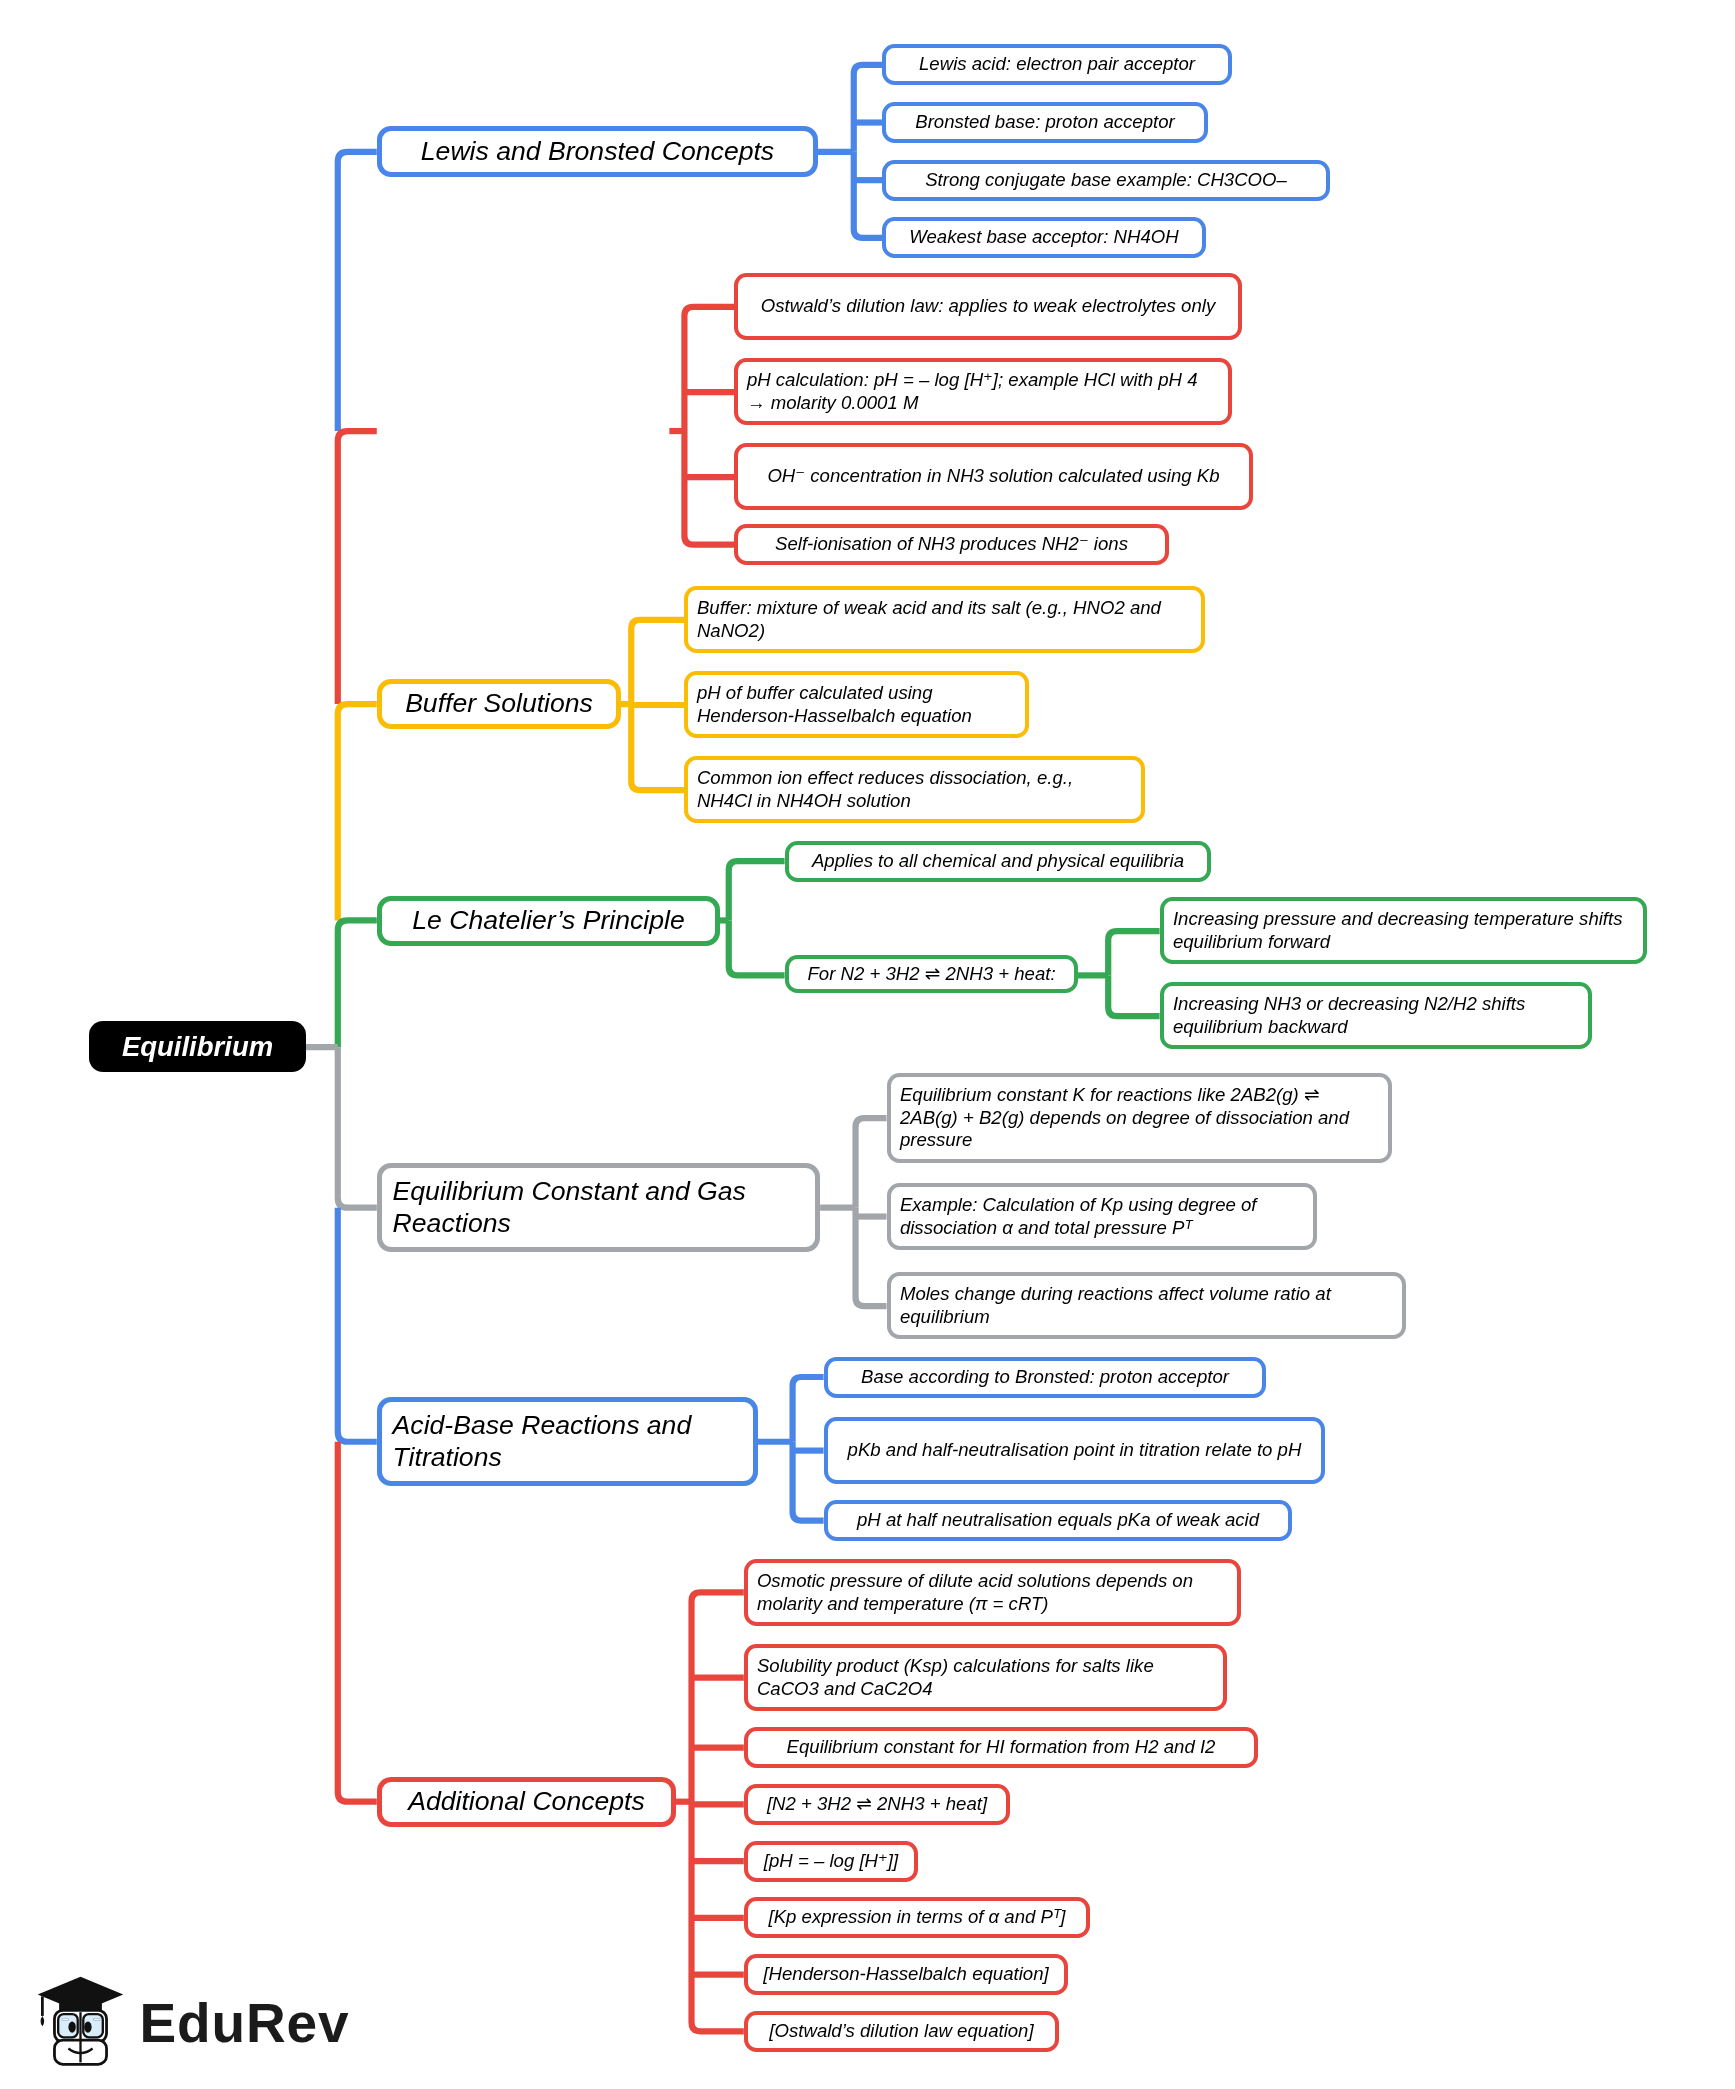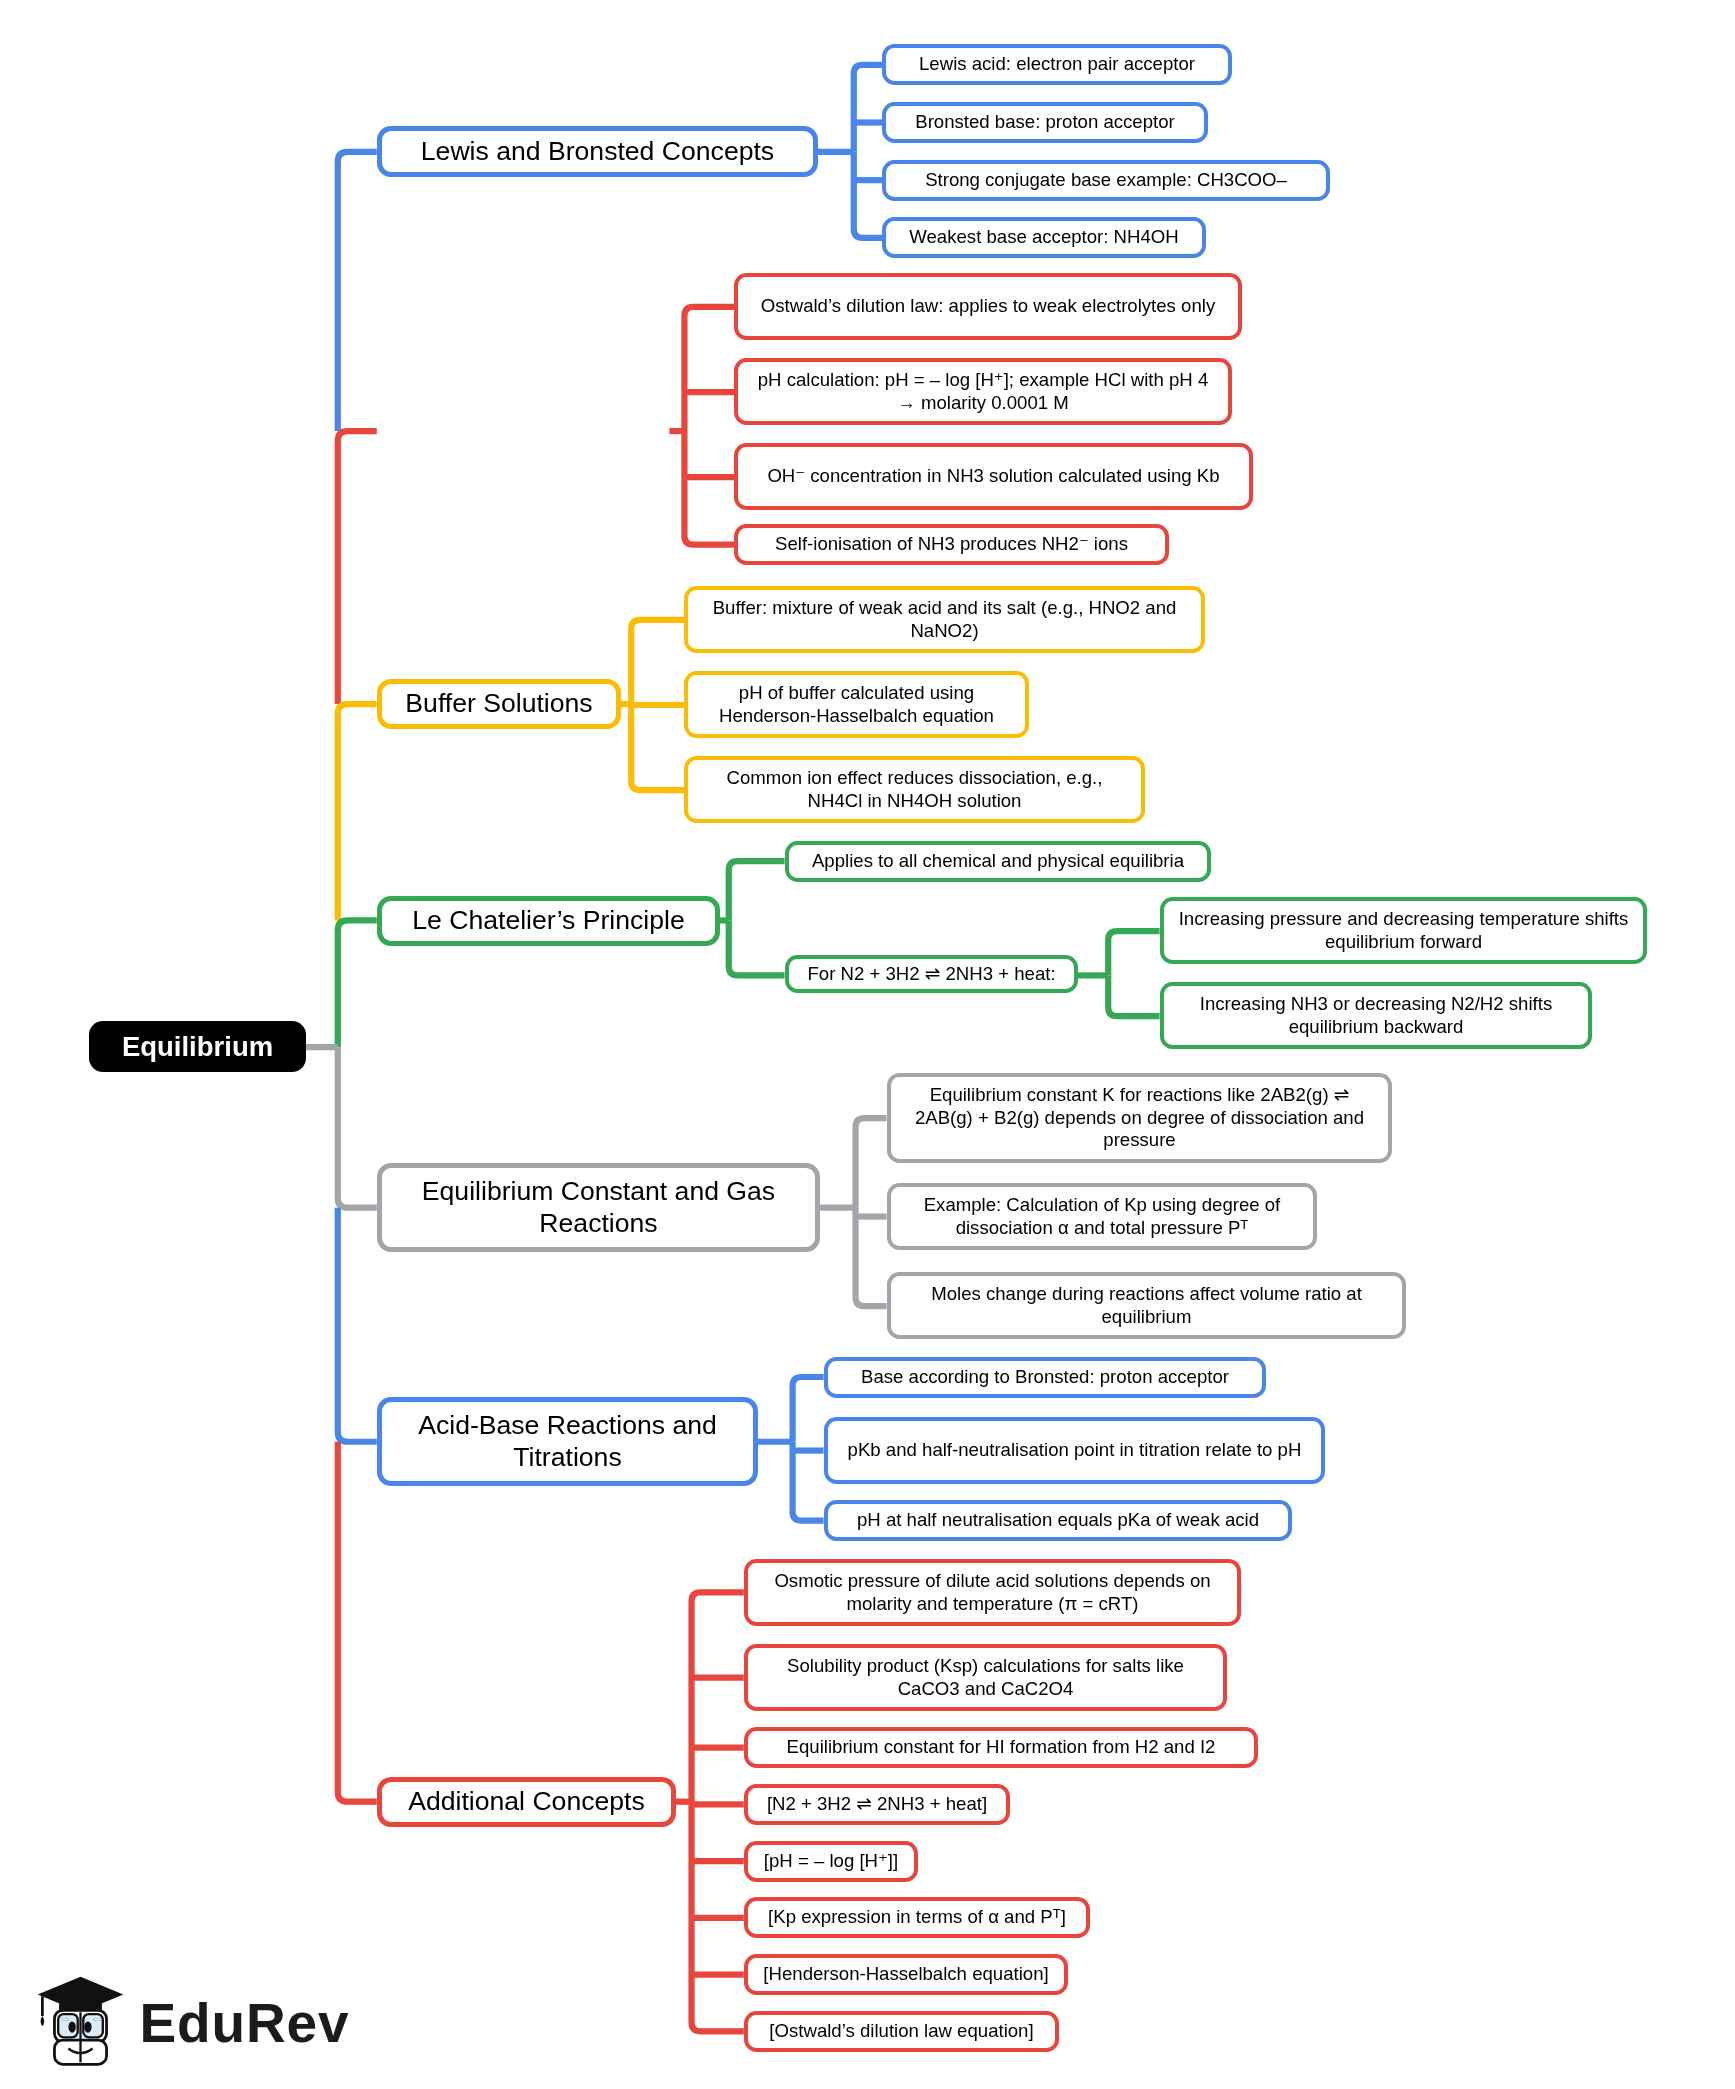--- a/index.html
+++ b/index.html
@@ -7,22 +7,23 @@
     position:relative;
     width:1735px;height:2090px;
     background:#ffffff;
     font-family:"Liberation Sans","DejaVu Sans",sans-serif;
     overflow:hidden;
   }
   svg.connectors{position:absolute;left:0;top:0;width:1735px;height:2090px;}
   svg.connectors path{fill:none;stroke-width:7;}
   .node{
     position:absolute;box-sizing:border-box;background:#ffffff;
-    display:flex;align-items:center;justify-content:center;text-align:center;
+    display:flex;align-items:center;justify-content:center;text-align:left;
     color:#000000;
+    font-style:italic;
   }
   .leaf{border:4.4px solid #888;border-radius:12.4px;font-size:18.6px;line-height:1.22;padding:1.8px 8.9px;}
   .parent{border:5.3px solid #888;border-radius:14px;font-size:26.6px;line-height:1.2;padding:1.8px 10.6px;}
   .root{
     background:#0b0b0b;color:#ffffff;font-weight:bold;font-size:27.5px;
     border-radius:14px;display:flex;align-items:center;justify-content:center;
   }
   .logo{position:absolute;left:34px;top:1975px;display:flex;align-items:center;gap:12.4px;}
   .logo .brand{font-size:55px;font-weight:bold;color:#1b1b1b;letter-spacing:0.9px;}
 </style>

